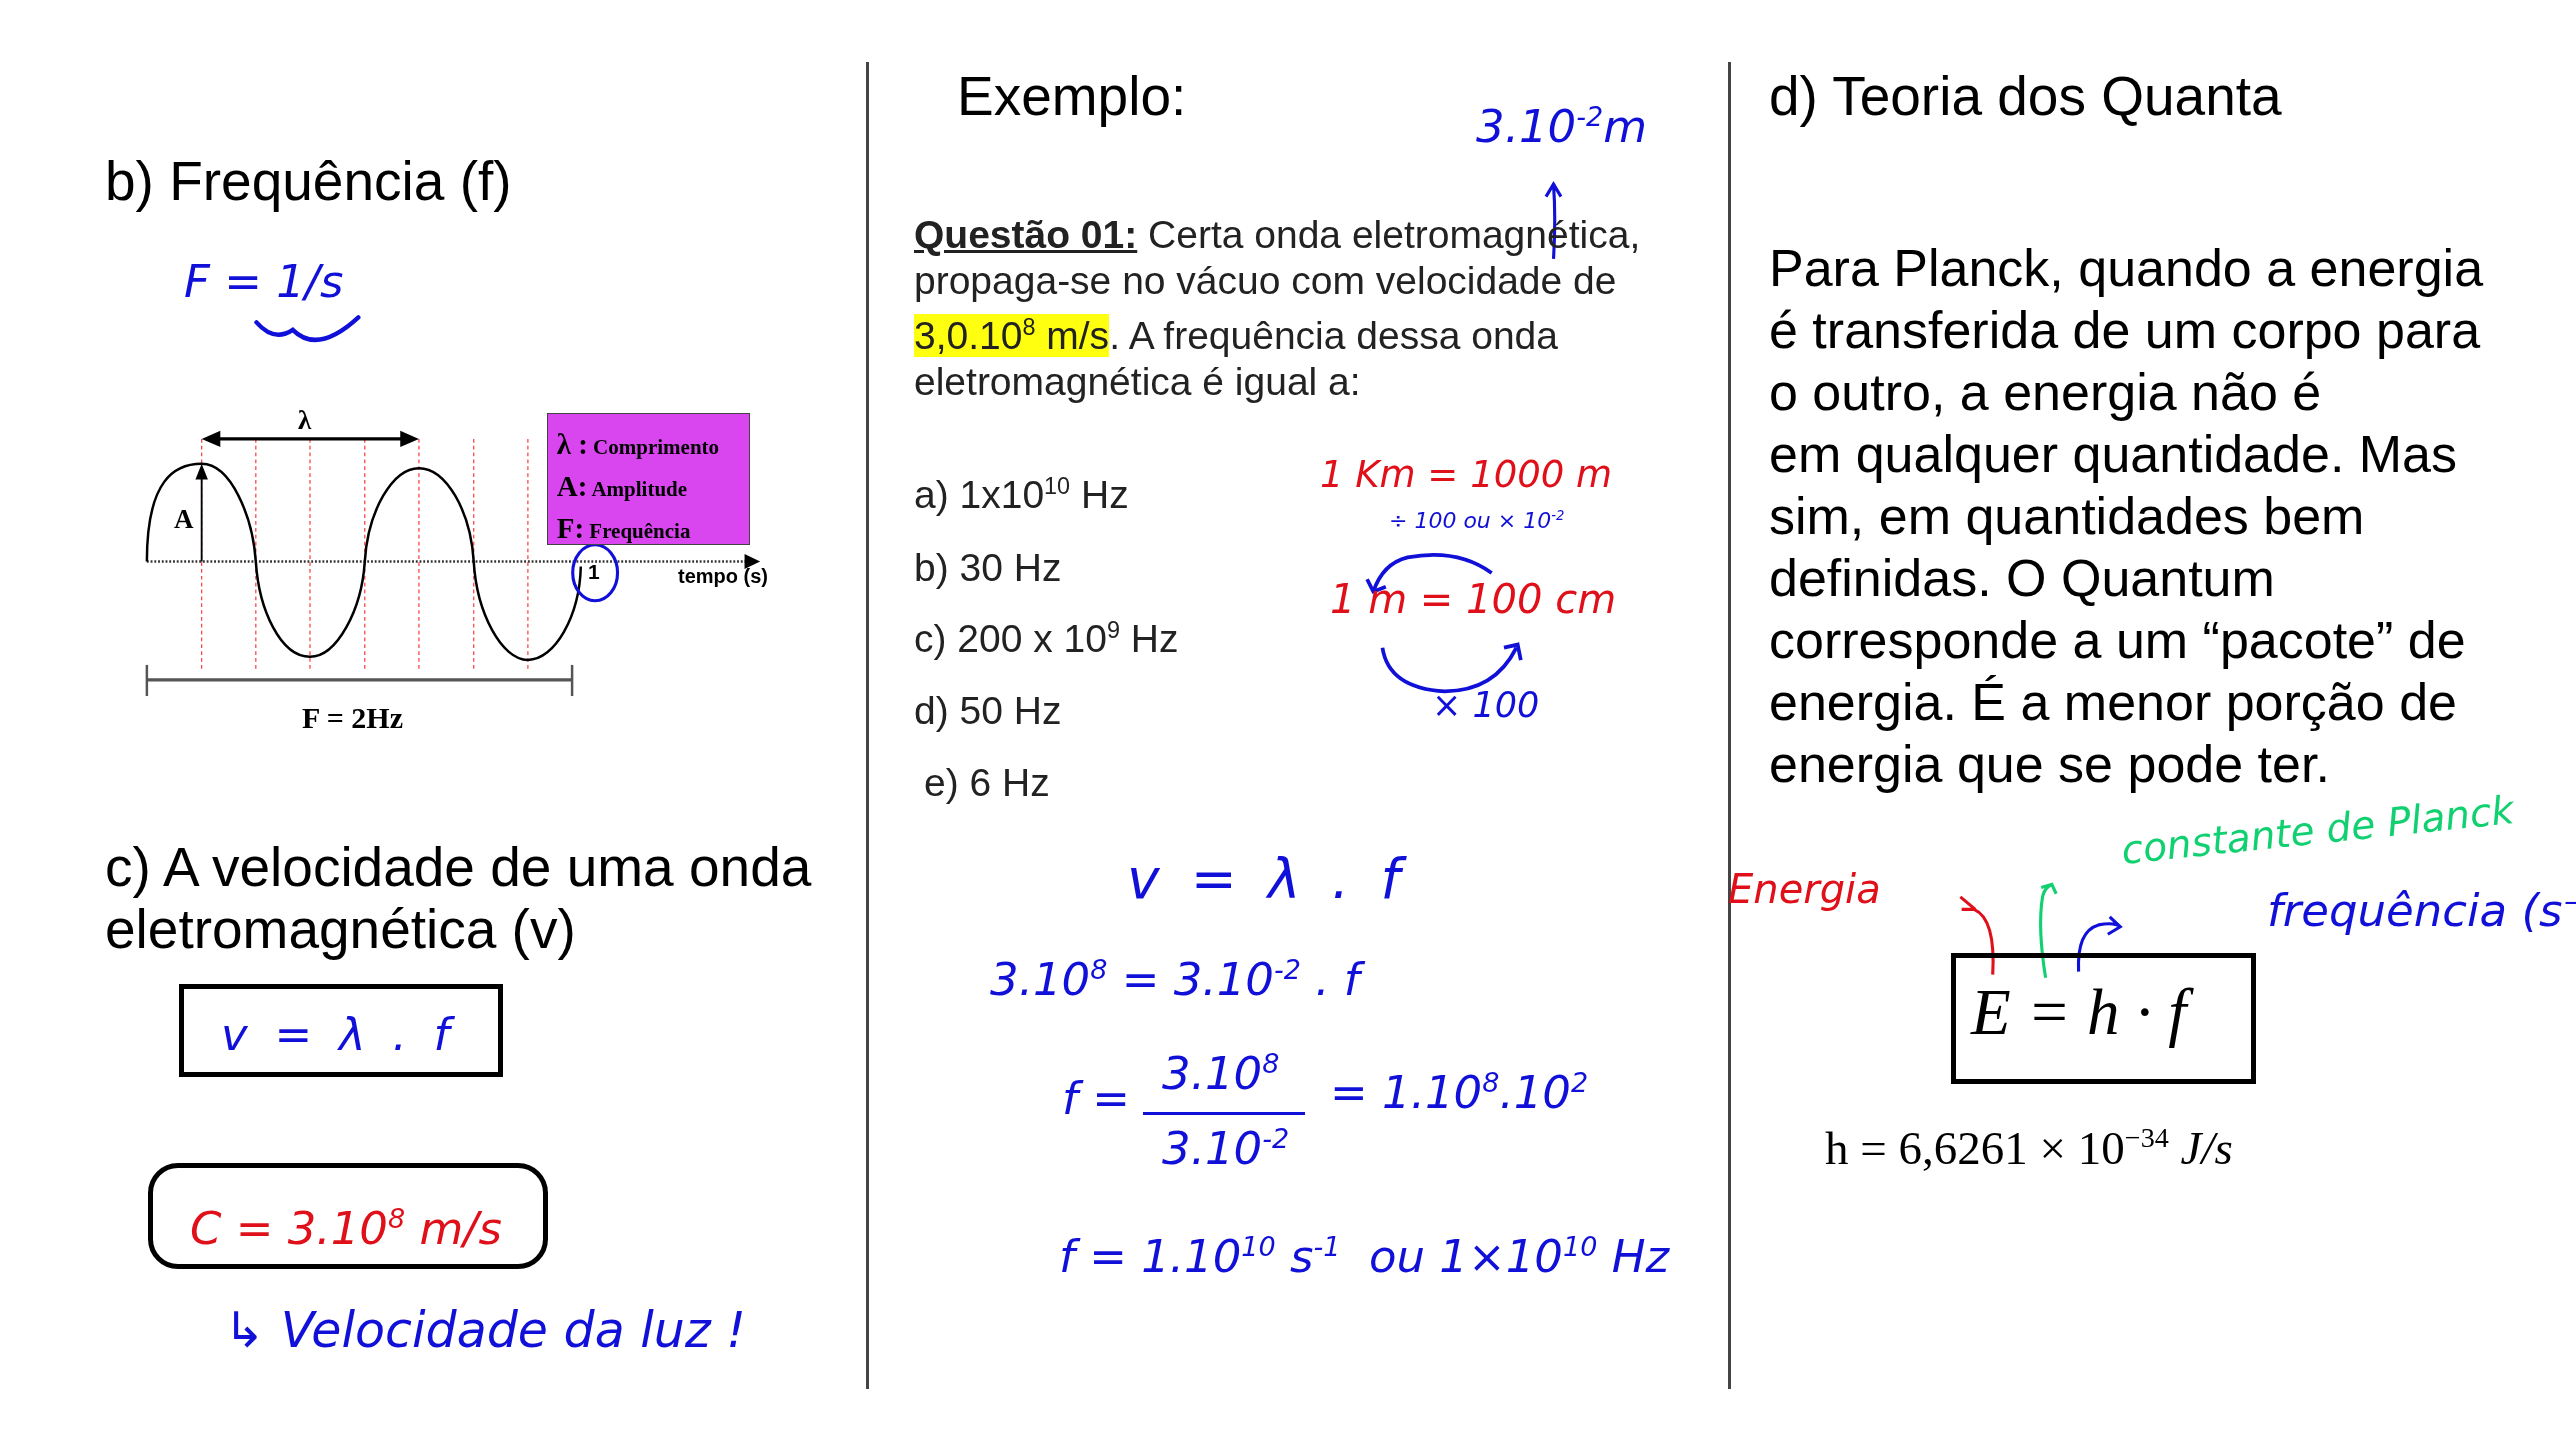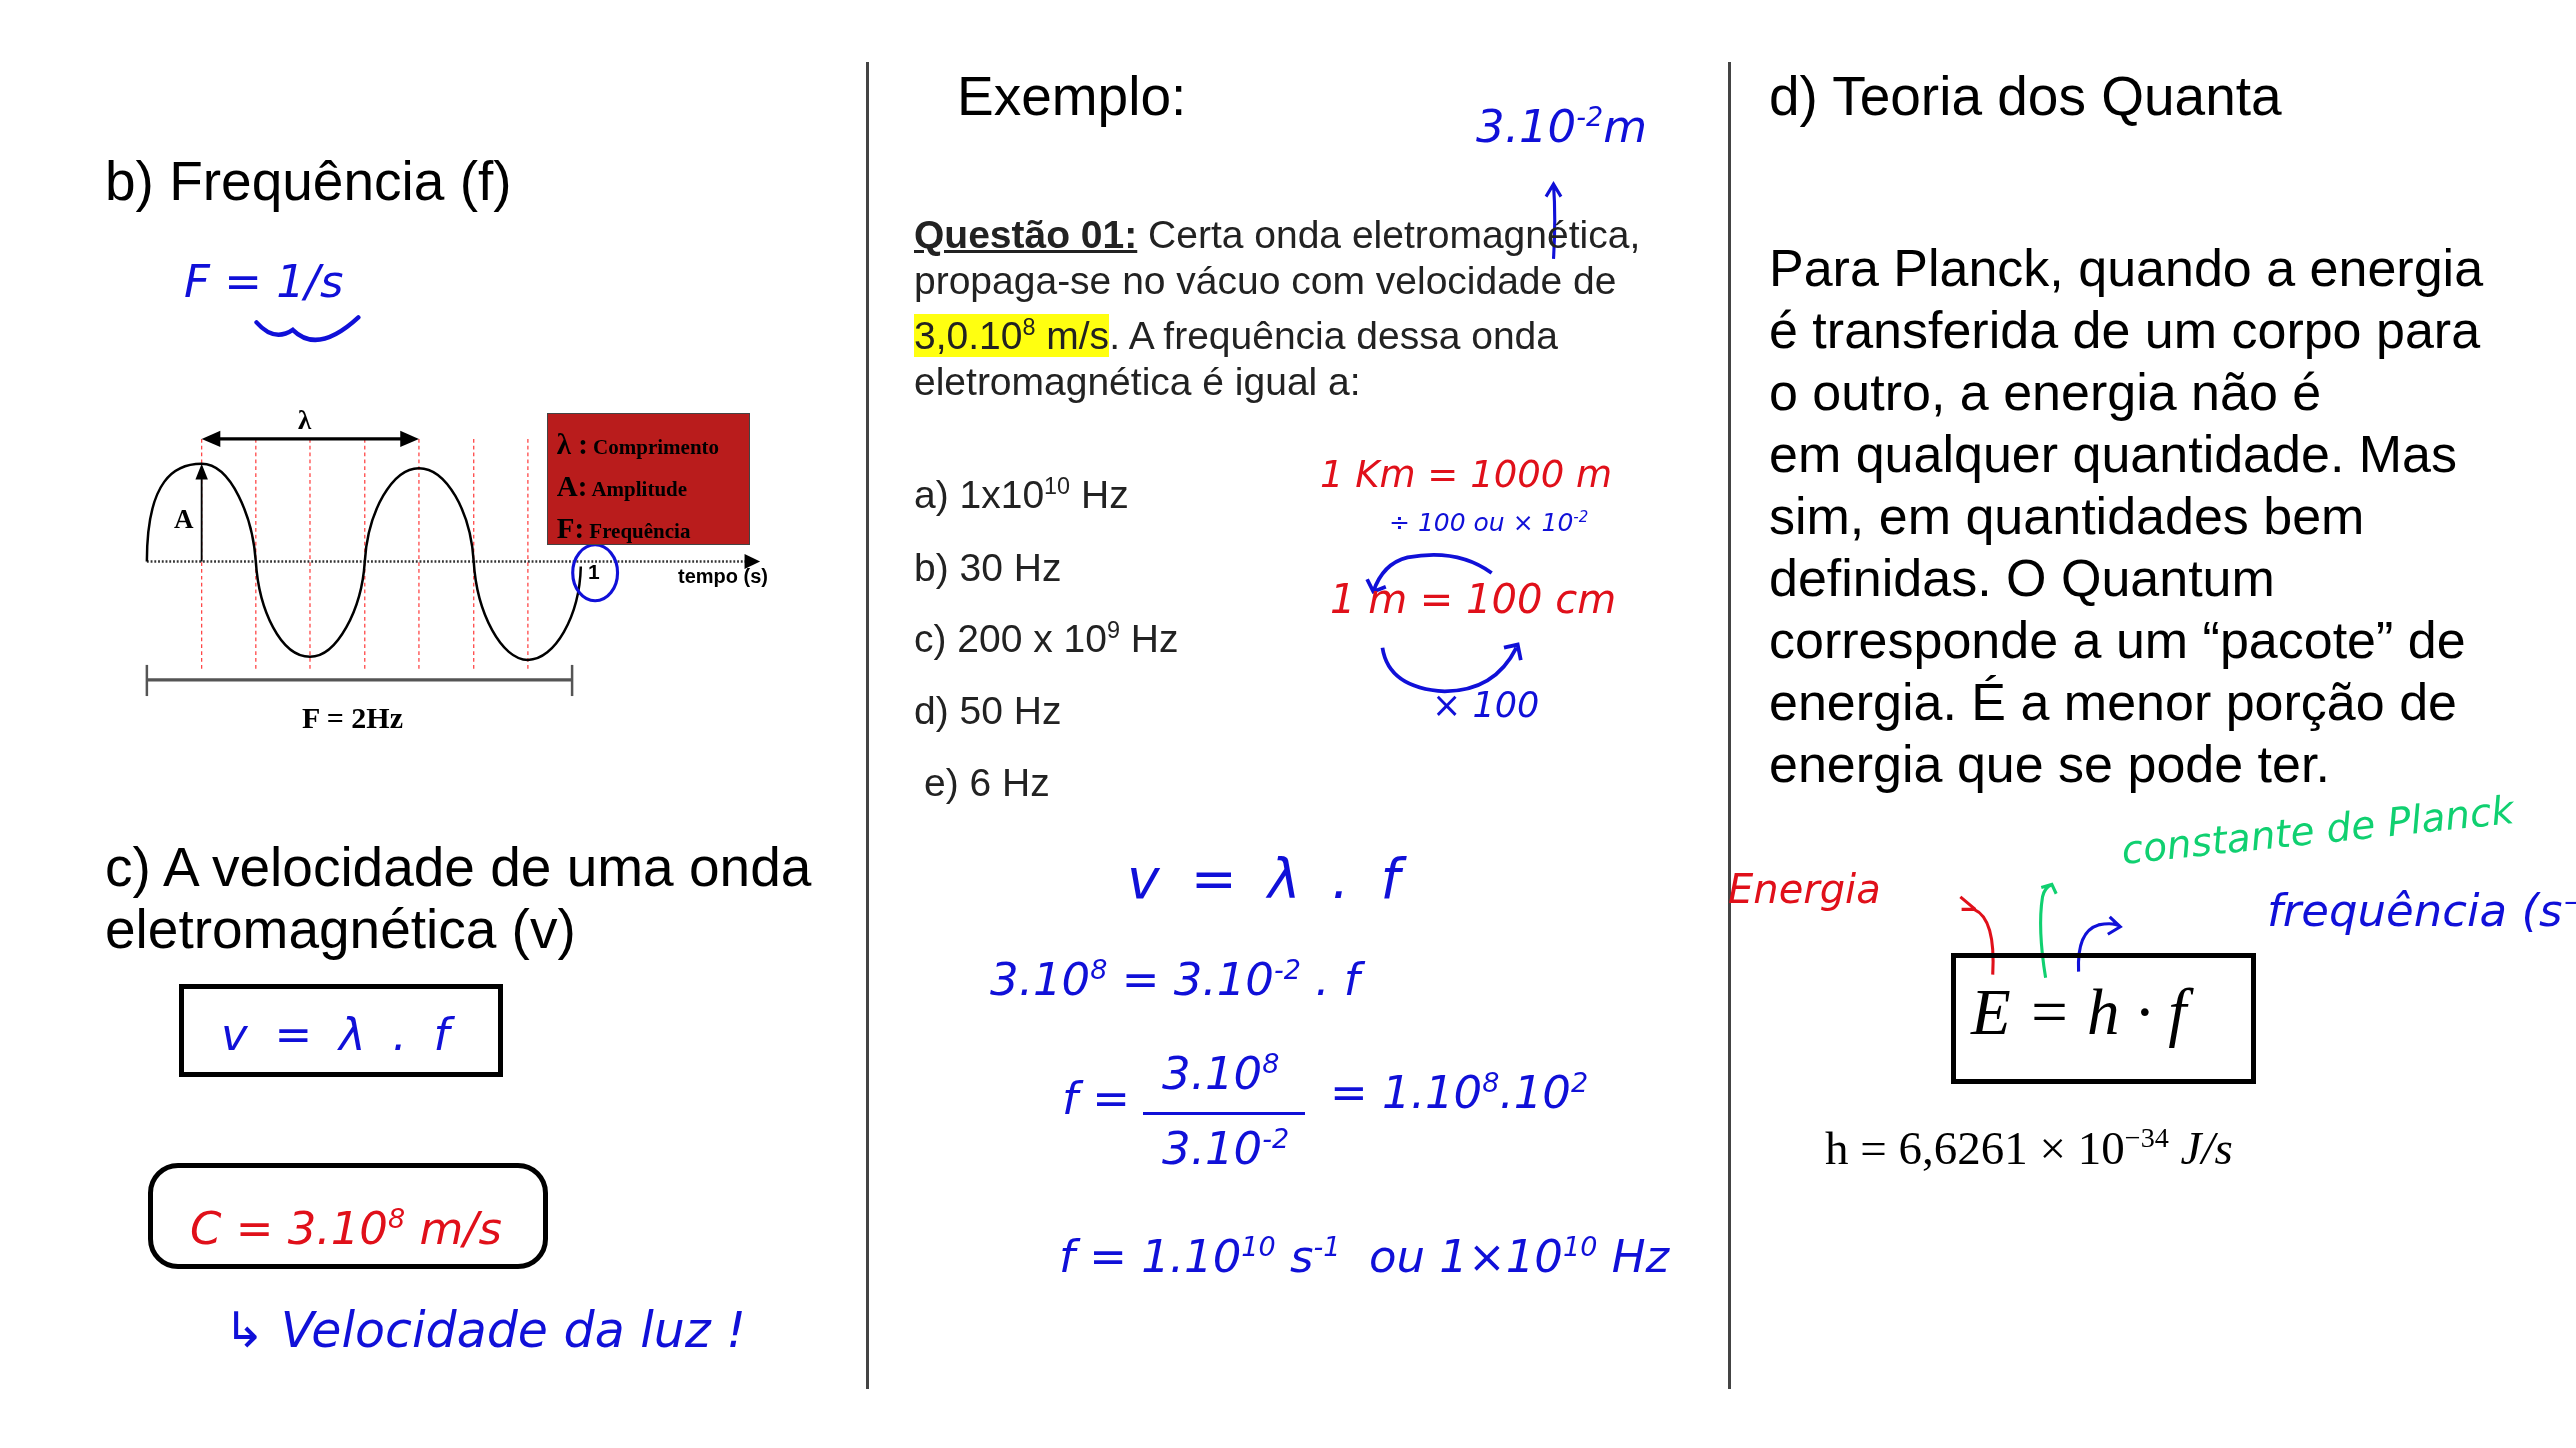--- a/index.html
+++ b/index.html
@@ -11,21 +11,21 @@
   .blue{color:#1010d8;}
   .red{color:#e0101a;}
   .green{color:#10d070;}
   .q-text{font-size:39px;line-height:46px;color:#222;}
   .q-title{font-weight:bold;text-decoration:underline;}
   .hl{background:#ffff10;}
   .opt{font-size:39px;color:#222;white-space:nowrap;}
   .body-text{font-size:52px;line-height:62px;}
   .box{position:absolute;border:5px solid #000;box-sizing:border-box;}
   .math{font-family:"Liberation Serif",serif;font-style:italic;white-space:nowrap;}
-  .legend{position:absolute;border:1.9px solid #444;background:#b91c1c;font-family:"Liberation Serif",serif;font-weight:bold;}
+  .legend{position:absolute;border:1.9px solid #444;background:#d946ef;font-family:"Liberation Serif",serif;font-weight:bold;}
   .legend div{font-size:21px;line-height:39px;white-space:nowrap;}
   .legend b{font-size:29px;}
   sup{font-size:0.6em;}
 </style>
 </head>
 <body>
 
 <div class="divider" style="left:866px;top:62px;height:1327px;"></div>
 <div class="divider" style="left:1728px;top:62px;height:1327px;"></div>
 
@@ -110,21 +110,21 @@
   <div>eletromagnética é igual a:</div>
 </div>
 
 <div class="abs opt" style="left:914px;top:473px;"><span>a) 1x10</span><sup>10</sup><span> Hz</span></div>
 <div class="abs opt" style="left:914px;top:546px;"><span>b) 30 Hz</span></div>
 <div class="abs opt" style="left:914px;top:617px;"><span>c) 200 x 10</span><sup>9</sup><span> Hz</span></div>
 <div class="abs opt" style="left:914px;top:689px;"><span>d) 50 Hz</span></div>
 <div class="abs opt" style="left:924px;top:761px;"><span>e) 6 Hz</span></div>
 
 <div class="abs hand red" style="left:1320px;top:453px;font-size:37px;">1 Km = 1000 m</div>
-<div class="abs hand blue" style="left:1389px;top:508px;font-size:25px;text-align:right;"><span>÷ 100 ou × 10</span><sup>-2</sup></div>
+<div class="abs hand blue" style="left:1389px;top:508px;font-size:22px;text-align:right;"><span>÷ 100 ou × 10</span><sup>-2</sup></div>
 <svg class="abs" style="left:1364px;top:548px;" width="137" height="50" viewBox="0 0 220 80">
   <path d="M205 40 Q 150 0 70 15 Q 30 25 15 70 M5 50 L15 70 L35 62" stroke="#1010d8" stroke-width="6" fill="none"></path>
 </svg>
 <div class="abs hand red" style="left:1330px;top:576px;font-size:40px;">1 m  =  100 cm</div>
 <svg class="abs" style="left:1370px;top:635px;" width="162" height="69" viewBox="0 0 260 110">
   <path d="M20 20 Q 30 85 120 90 Q 200 90 235 20 M215 20 L237 15 L242 40" stroke="#1010d8" stroke-width="6" fill="none"></path>
 </svg>
 <div class="abs hand blue" style="left:1432px;top:685px;font-size:35px;">× 100</div>
 
 <div class="abs hand blue" style="left:1127px;top:847px;font-size:55px;word-spacing:13.7px;">v = λ . f</div>

